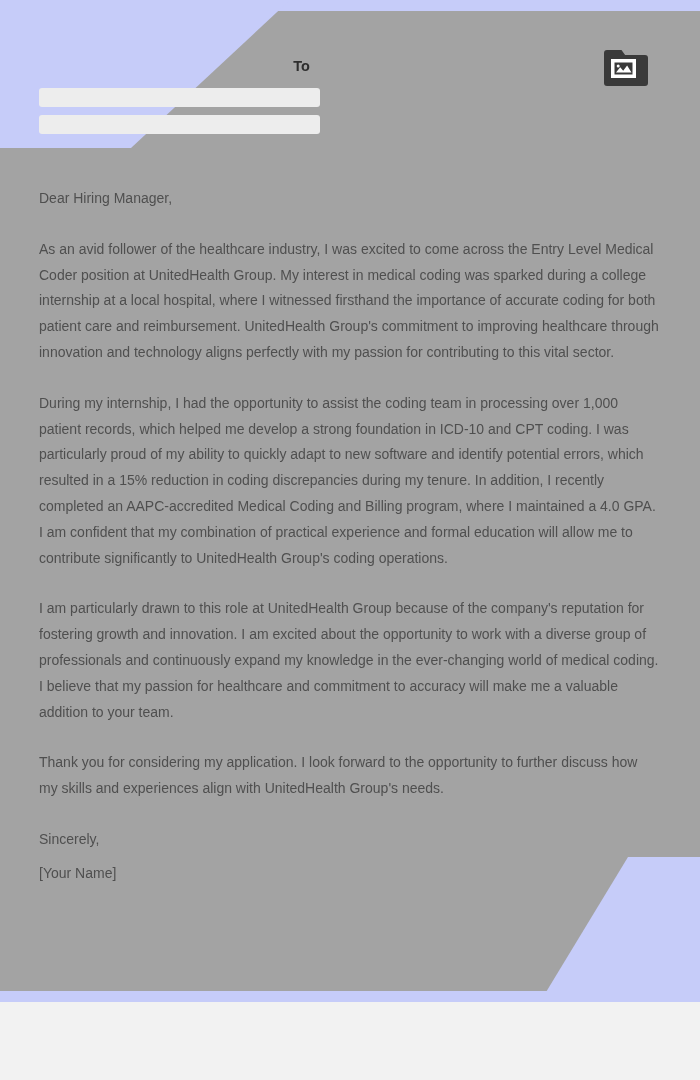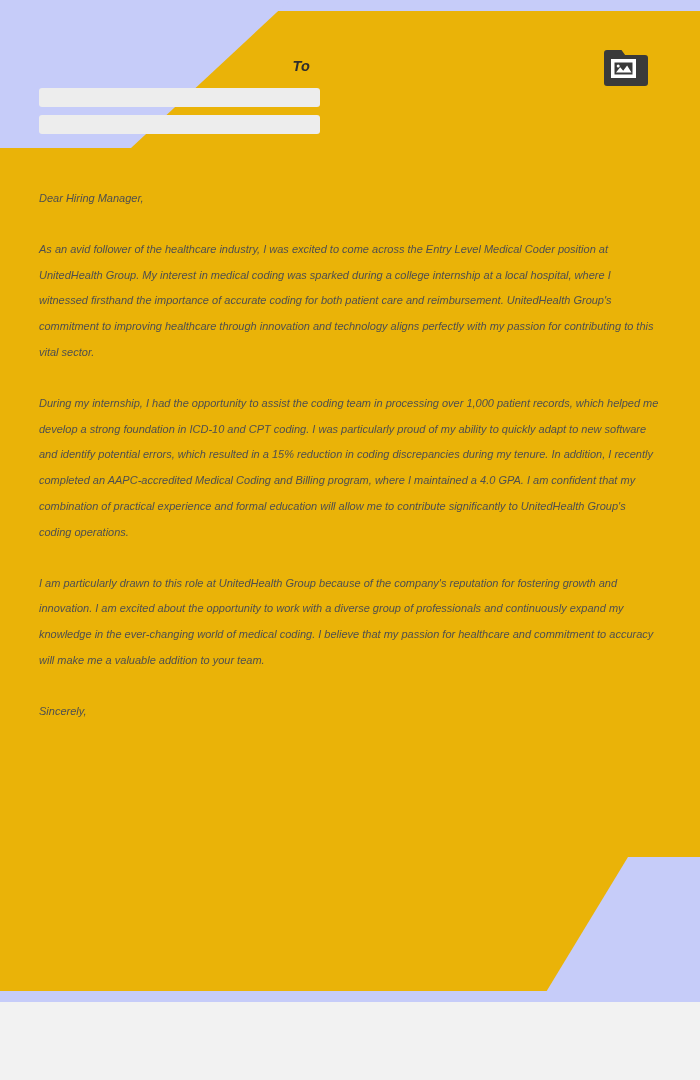--- a/index.html
+++ b/index.html
@@ -12,24 +12,23 @@
     background: #f2f2f2;
     font-family: "Liberation Sans", sans-serif;
     overflow: hidden;
   }
 
   
   .page {
     position: relative;
     width: 700px;
     height: 1002px;
-    background: #eab308;
+    background: #a3a3a3;
     overflow: hidden;
     box-sizing: border-box;
-    font-style: italic;
   }
 
   
   .deco {
     position: absolute;
     pointer-events: none;
   }
   .deco-top-bar {
     top: 0; left: 0;
     width: 700px; height: 11px;
@@ -107,21 +106,21 @@
 
   
   .letter-body {
     position: relative;
     z-index: 2;
     padding: 0 41px 0 39px;
     margin-top: 44px;
   }
   .letter-body p {
     margin: 0 0 25px 0;
-    font-size: 11px;
+    font-size: 14px;
     line-height: 25.8px;
     color: #4f4f4f;
     text-align: left;
   }
   .letter-body p.salutation { margin-bottom: 25px; }
   .letter-body p.signoff    { margin-bottom: 8px; }
   .letter-body p.signature  { margin-bottom: 0; }
 </style>
 </head>
 <body style="background: rgb(242, 242, 242);">
@@ -153,16 +152,18 @@
       </span>
     </div>
 
   </div>
 
   <div class="letter-body">
     <p class="salutation">Dear Hiring Manager,</p>
     <p>As an avid follower of the healthcare industry, I was excited to come across the Entry Level Medical Coder position at UnitedHealth Group. My interest in medical coding was sparked during a college internship at a local hospital, where I witnessed firsthand the importance of accurate coding for both patient care and reimbursement. UnitedHealth Group's commitment to improving healthcare through innovation and technology aligns perfectly with my passion for contributing to this vital sector.</p>
     <p>During my internship, I had the opportunity to assist the coding team in processing over 1,000 patient records, which helped me develop a strong foundation in ICD-10 and CPT coding. I was particularly proud of my ability to quickly adapt to new software and identify potential errors, which resulted in a 15% reduction in coding discrepancies during my tenure. In addition, I recently completed an AAPC-accredited Medical Coding and Billing program, where I maintained a 4.0 GPA. I am confident that my combination of practical experience and formal education will allow me to contribute significantly to UnitedHealth Group's coding operations.</p>
     <p>I am particularly drawn to this role at UnitedHealth Group because of the company's reputation for fostering growth and innovation. I am excited about the opportunity to work with a diverse group of professionals and continuously expand my knowledge in the ever-changing world of medical coding. I believe that my passion for healthcare and commitment to accuracy will make me a valuable addition to your team.</p>
+    <p>Thank you for considering my application. I look forward to the opportunity to further discuss how my skills and experiences align with UnitedHealth Group's needs.</p>
     <p class="signoff">Sincerely,</p>
+    <p class="signature">[Your Name]</p>
   </div>
 
 </div>
 
 </body></html>

